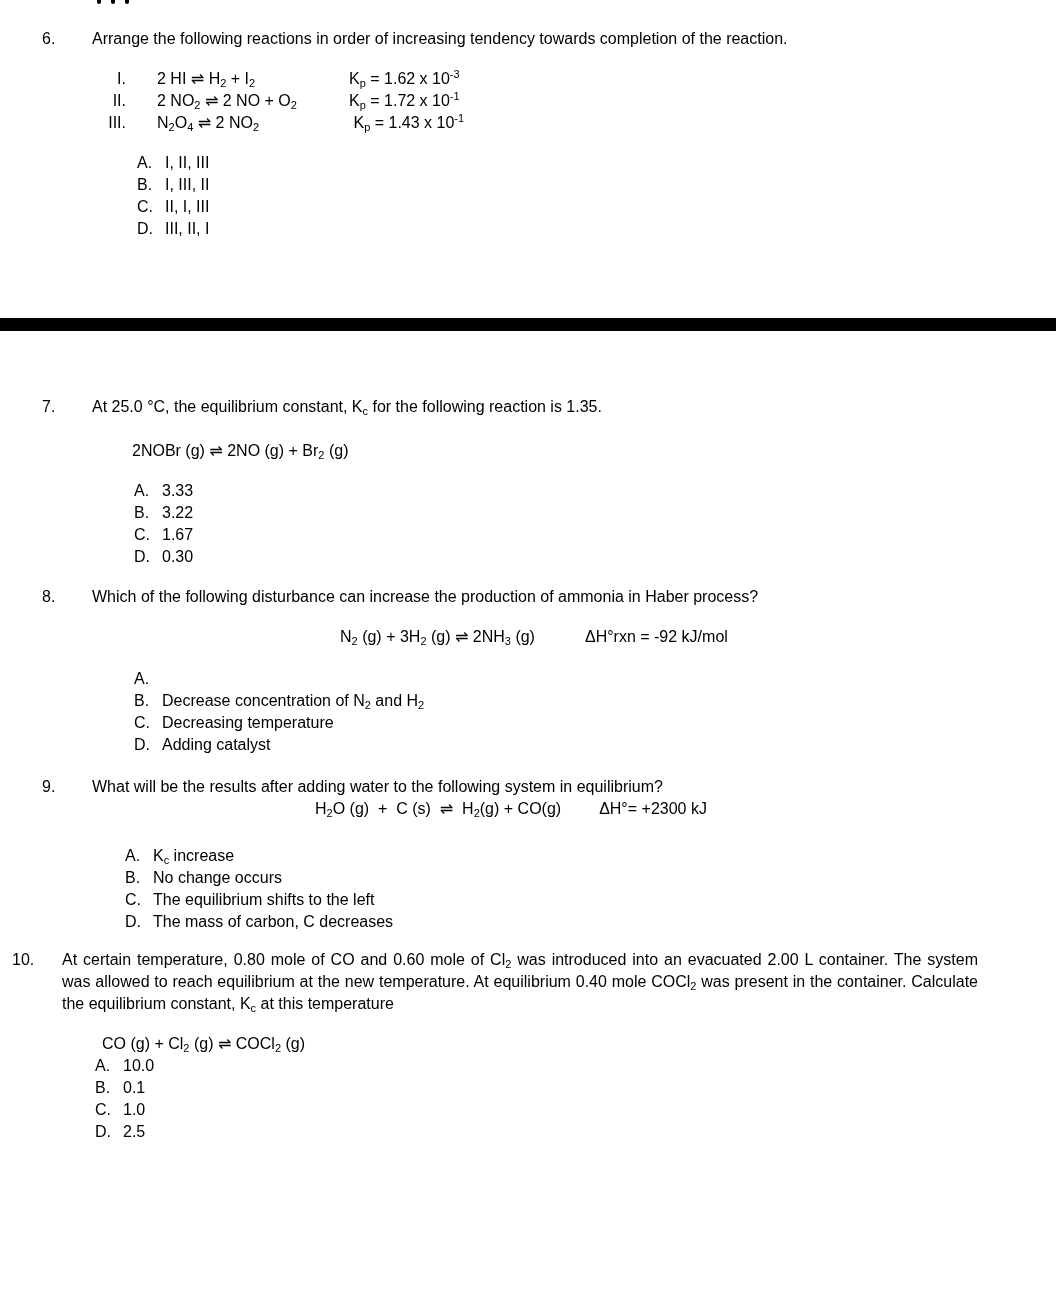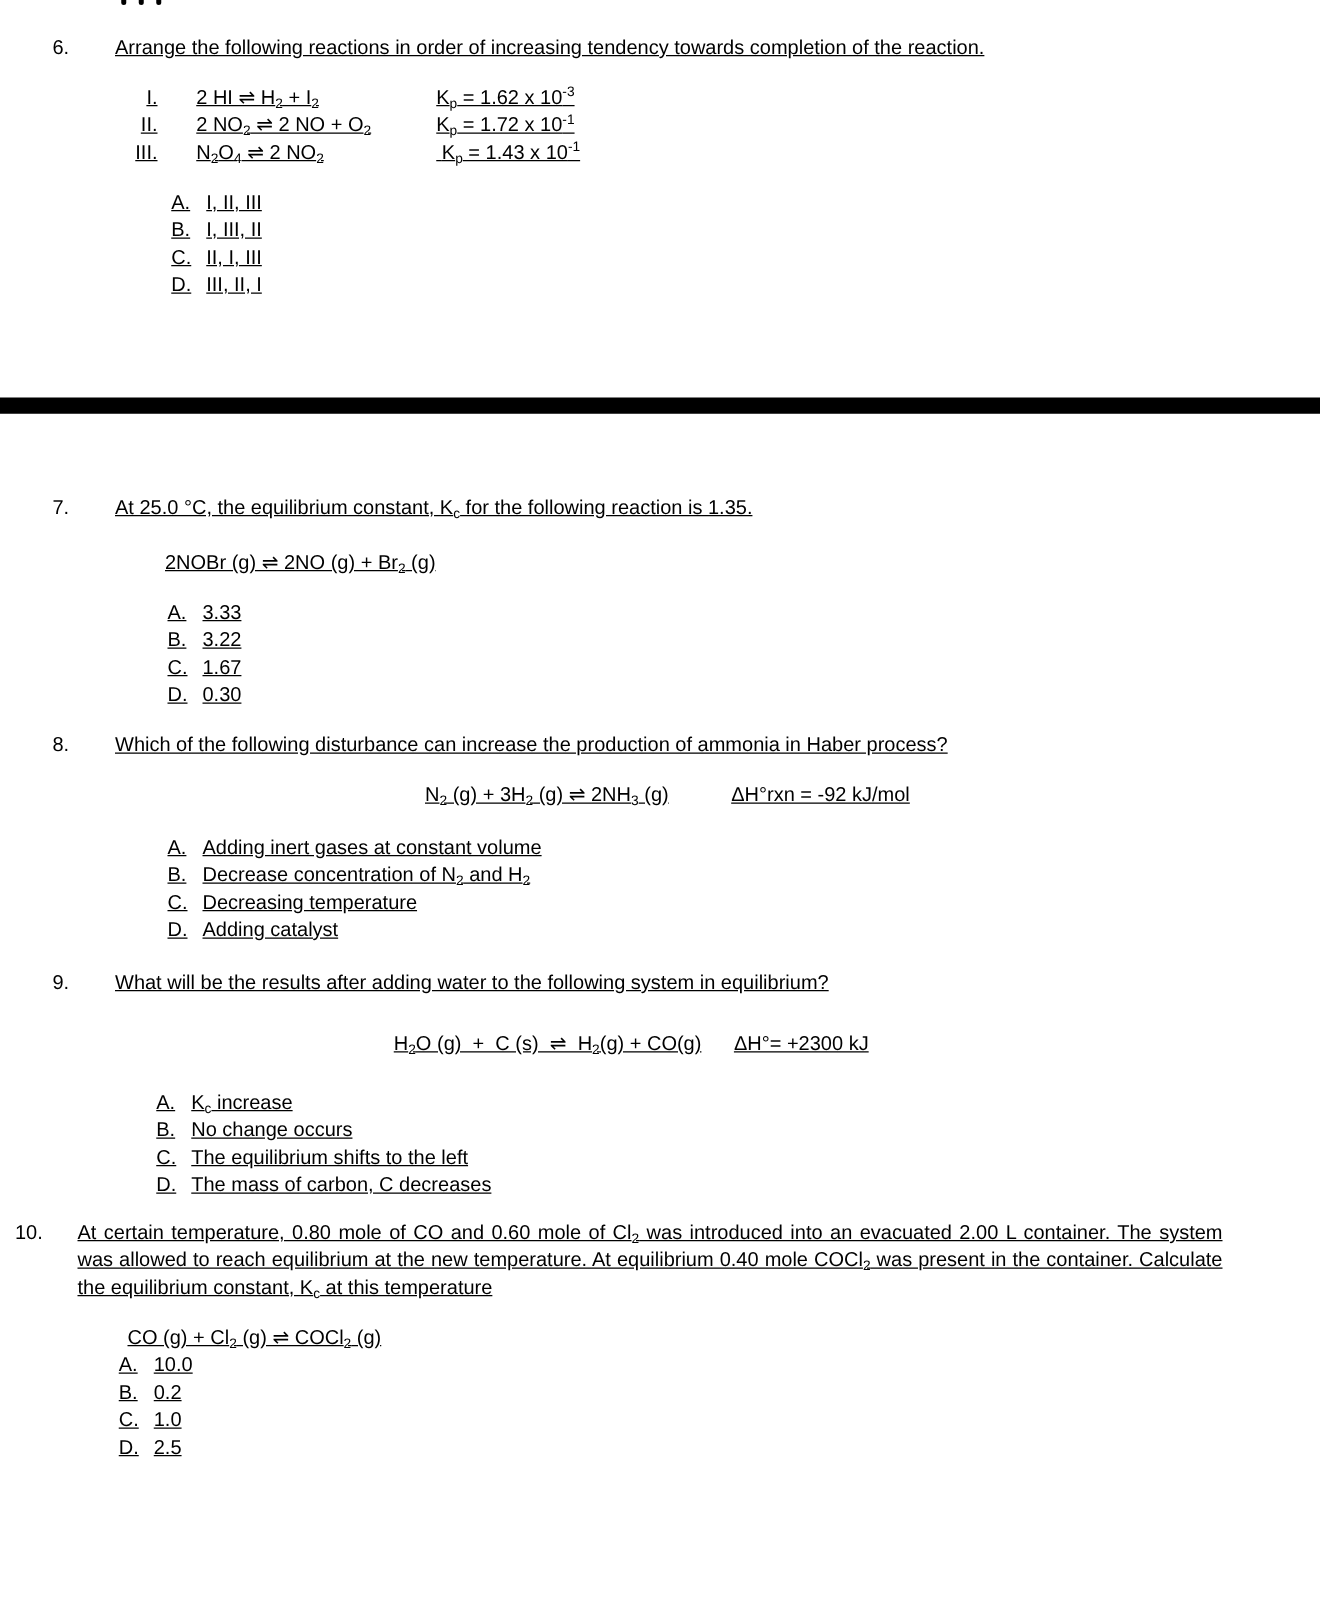--- a/index.html
+++ b/index.html
@@ -9,21 +9,21 @@
     font-family: "Liberation Sans", "DejaVu Sans", sans-serif;
     font-size: 16px; line-height: 22px; color: #000;
   }
   .page { position: relative; width: 1056px; height: 1294px; padding-top: 28px; overflow: hidden; }
 
   .top-artifact { position: absolute; top: 0; left: 97px; height: 5px; display: flex; gap: 10px; }
   .top-artifact i { display: block; width: 4px; height: 4px; background: #000; border-radius: 0 0 2px 2px; }
 
   .q { display: flex; padding-left: 42px; padding-right: 78px; }
   .qnum { flex: 0 0 50px; }
-  .qbody { flex: 1; min-width: 0; text-decoration: underline; }
+  .qbody { flex: 1; min-width: 0; }
   .justify { text-align: justify; }
 
   
   .reactions { margin-top: 18px; display: grid; grid-template-columns: 34px 223px 1fr; }
   .reactions .numeral { text-align: right; }
   .reactions .formula { padding-left: 31px; white-space: pre-wrap; }
   .reactions .kp { white-space: pre-wrap; }
 
   
   .choices { margin-top: 18px; }
@@ -33,21 +33,21 @@
   .q7 .choices, .q8 .choices { margin-left: 42px; }
   .q9 .choices { margin-left: 33px; margin-top: 25px; }
   .q10 .choices { margin-left: 33px; margin-top: 0; }
   .q8 .choices { margin-top: 20px; }
 
   
   .equation-center { margin-top: 22px; padding-left: 40px; white-space: pre-wrap; }
   .q10 .equation-center { margin-top: 18px; }
   .eqrow { display: flex; white-space: pre-wrap; }
   .q8 .eqrow { margin-top: 18px; margin-left: 248px; gap: 50px; }
-  .q9 .eqrow { margin-top: 27px; margin-left: 223px; gap: 26px; }
+  .q9 .eqrow { margin-left: 223px; gap: 38px; }
   .q7 .para2 { margin-top: 18px; }
 
   
   .sec-q7 { margin-top: 65px; }
   .sec-q8 { margin-top: 18px; }
   .sec-q9 { margin-top: 20px; }
   .sec-q10 { margin-top: 16px; padding-left: 12px; }
 
   .divider { margin-top: 78px; width: 1056px; height: 13px; background: #000; }
 
@@ -140,21 +140,20 @@
     <div class="qbody">
       <div class="qtext">Which of the following disturbance can increase the production of ammonia in Haber process?</div>
       <div class="eqrow">
         <span>N<sub>2</sub> (g) + 3H<sub>2</sub> (g) ⇌ 2NH<sub>3</sub> (g)</span>
         <span>ΔH°rxn = -92 kJ/mol</span>
       </div>
 
       <div class="choices">
         <div class="choice">
           <span class="letter">A.</span>
-          <span class="ctext">Adding inert gases at constant volume</span>
         </div>
         <div class="choice">
           <span class="letter">B.</span>
           <span class="ctext">Decrease concentration of N<sub>2</sub> and H<sub>2</sub></span>
         </div>
         <div class="choice">
           <span class="letter">C.</span>
           <span class="ctext">Decreasing temperature</span>
         </div>
         <div class="choice">
@@ -201,21 +200,21 @@
       <div class="qtext justify">At certain temperature, 0.80 mole of CO and 0.60 mole of Cl<sub>2</sub> was introduced into an evacuated 2.00 L container. The system was allowed to reach equilibrium at the new temperature. At equilibrium 0.40 mole COCl<sub>2</sub> was present in the container. Calculate the equilibrium constant, K<sub>c</sub> at this temperature</div>
       <div class="equation-center">CO (g) + Cl<sub>2</sub> (g) ⇌ COCl<sub>2</sub> (g)</div>
 
       <div class="choices">
         <div class="choice">
           <span class="letter">A.</span>
           <span class="ctext">10.0</span>
         </div>
         <div class="choice">
           <span class="letter">B.</span>
-          <span class="ctext">0.2</span>
+          <span class="ctext">0.1</span>
         </div>
         <div class="choice">
           <span class="letter">C.</span>
           <span class="ctext">1.0</span>
         </div>
         <div class="choice">
           <span class="letter">D.</span>
           <span class="ctext">2.5</span>
         </div>
       </div>

